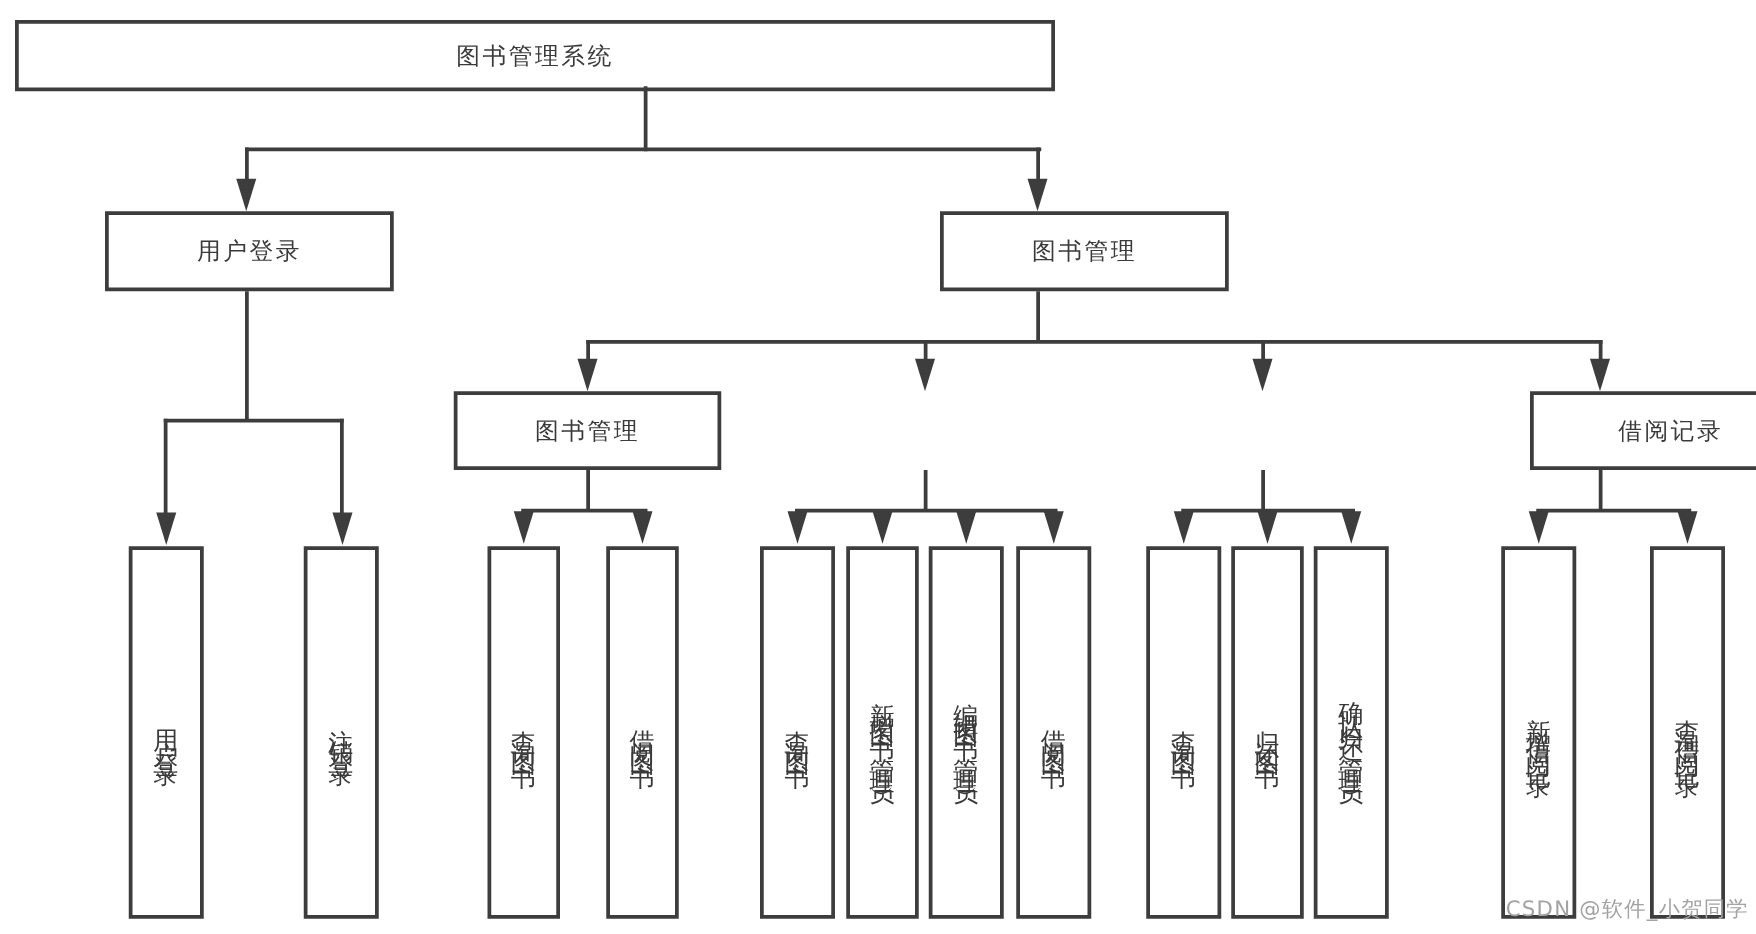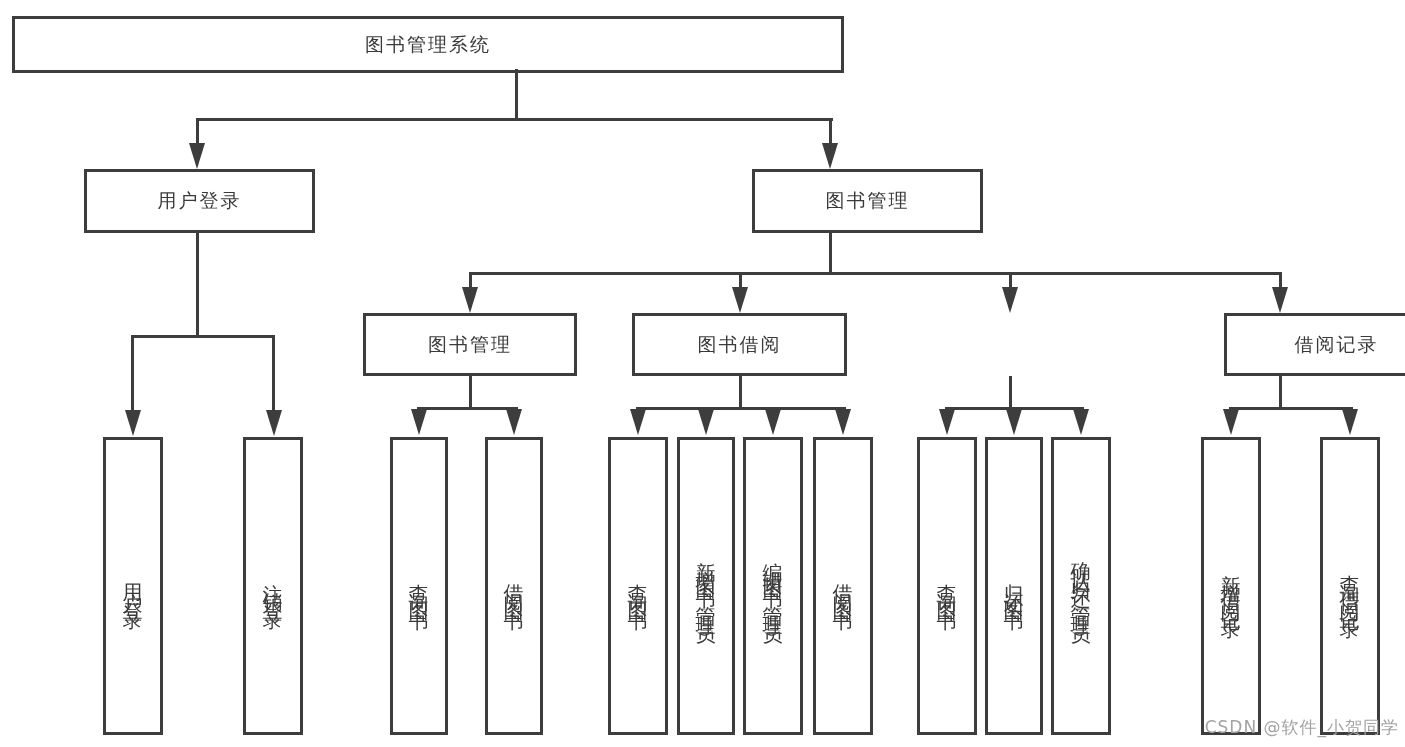--- a/index.html
+++ b/index.html
@@ -97,23 +97,20 @@
   <div class="line" style="left:739px;top:272px;width:3px;height:17px"></div>
   <div class="arrow" style="left:732px;top:287px"></div>
   <div class="line" style="left:1009px;top:272px;width:3px;height:17px"></div>
   <div class="arrow" style="left:1002px;top:287px"></div>
   <div class="line" style="left:1279px;top:272px;width:3px;height:17px"></div>
   <div class="arrow" style="left:1272px;top:287px"></div>
 
   <div class="box h" style="left:363px;top:313px;width:214px;height:63px">
     <span class="lbl">图书管理</span>
   </div>
-  <div class="box h" style="left:632px;top:313px;width:215px;height:63px">
-    <span class="lbl">图书借阅</span>
-  </div>
   <div class="box h" style="left:1224px;top:313px;width:225px;height:63px">
     <span class="lbl">借阅记录</span>
   </div>
 
   <div class="line" style="left:469px;top:376px;width:3px;height:33px"></div>
   <div class="line" style="left:417px;top:407px;width:101px;height:3px"></div>
   <div class="arrow" style="left:411px;top:409px"></div>
   <div class="arrow" style="left:506px;top:409px"></div>
 
   <div class="line" style="left:739px;top:376px;width:3px;height:33px"></div>

